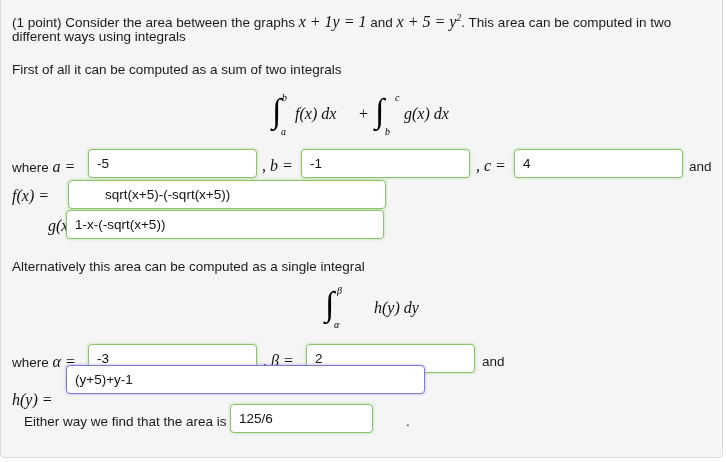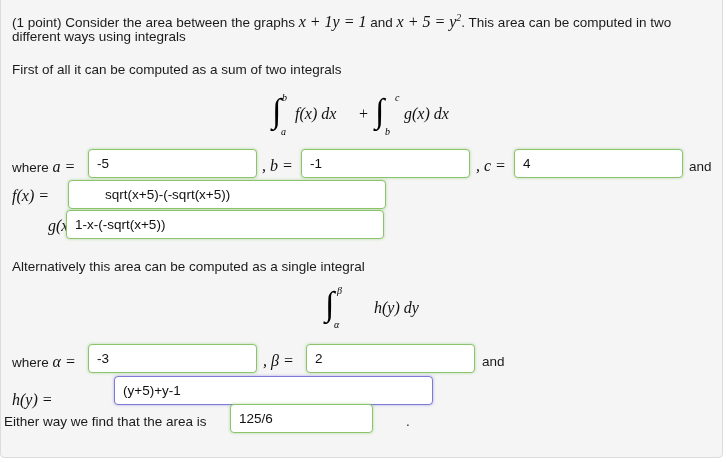--- a/index.html
+++ b/index.html
@@ -85,17 +85,17 @@
   <span class="math">α =</span>
 </div>
 <div class="field" style="left:88px; top:344px; width:169px;">-3</div>
 
 <div class="txt math" style="left:263px; top:349px;">, β =</div>
 <div class="field" style="left:306px; top:344px; width:169px;">2</div>
 
 <div class="txt" style="left:482px; top:350px;">and</div>
 
 <div class="txt math" style="left:12px; top:388px;">h(y) =</div>
-<div class="field focused" style="left:66px; top:376px; width:319px;margin-left:48px;">(y+5)+y-1</div>
+<div class="field focused" style="left:66px; top:365px; width:359px;">(y+5)+y-1</div>
 
-<div class="txt" style="left:4px; top:410px;">Either way we find that the area is</div>
+<div class="txt" style="left:24px; top:410px;">Either way we find that the area is</div>
 <div class="field" style="left:230px; top:404px; width:143px;">125/6</div>
 <div class="txt" style="left:406px; top:410px;">.</div>
 
 </body></html>

